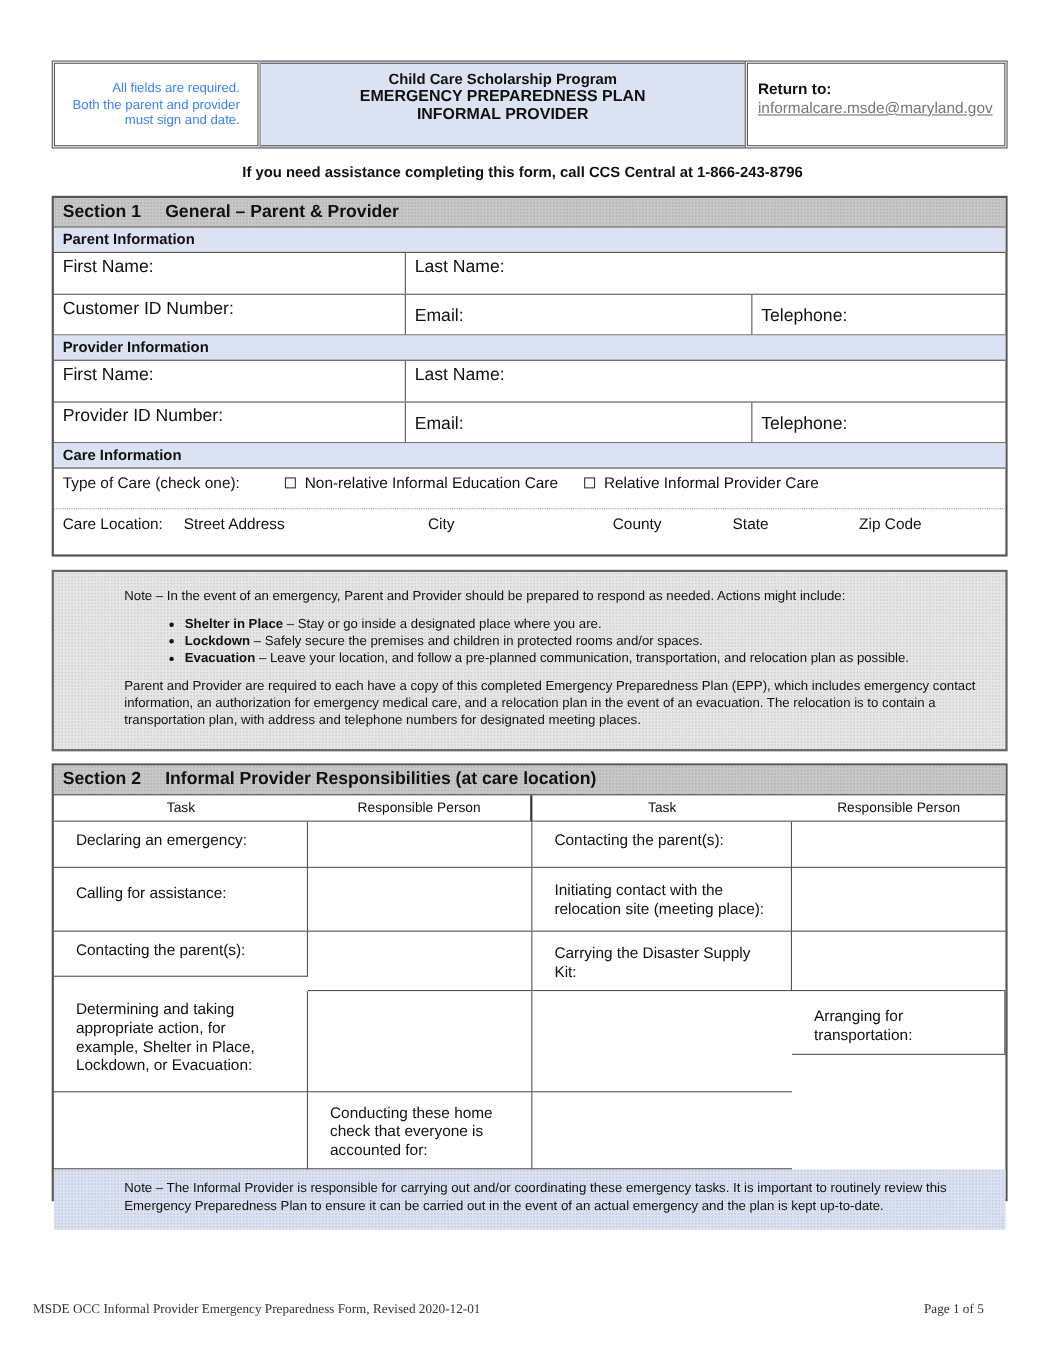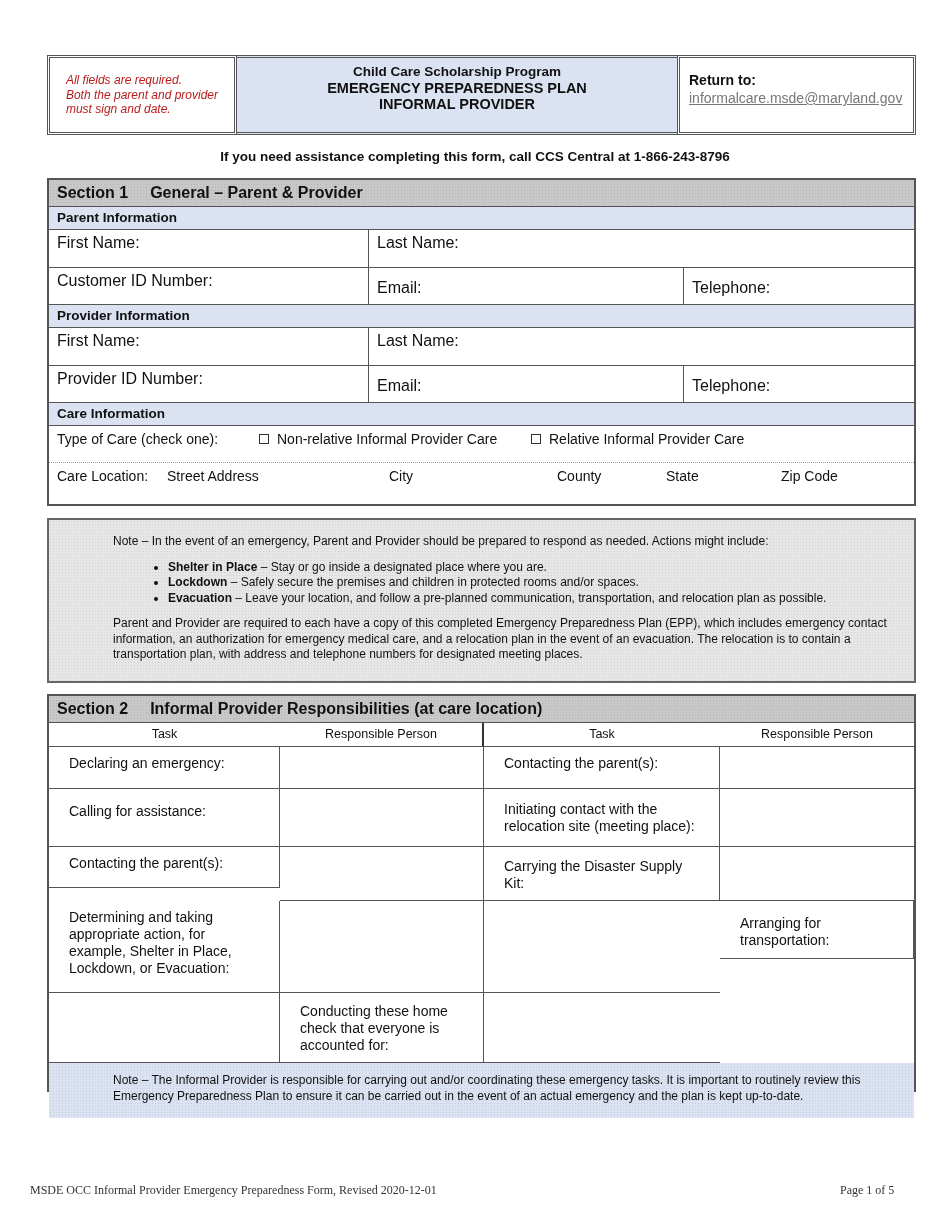--- a/index.html
+++ b/index.html
@@ -3,21 +3,21 @@
 <meta charset="utf-8">
 <style>
   * { box-sizing: border-box; }
   html, body { margin: 0; padding: 0; background: #ffffff; }
   body { width: 950px; height: 1230px; position: relative; font-family: "Liberation Sans", sans-serif; color: #111; }
   .abs { position: absolute; }
 
   
   .hdr { left: 47px; top: 55px; width: 869px; height: 80px; display: flex; }
   .hdr-cell { border: 3px double #555; height: 80px; }
-  .hdr-left { width: 190px; display: flex; align-items: center; justify-content: center; text-align: left; font-style: italic; font-size: 12px; color: #b91c1c; line-height: 14.5px; }
+  .hdr-left { width: 190px; display: flex; align-items: center; justify-content: center; text-align: right; font-size: 12px; color: #3b82f6; line-height: 14.5px; }
   .hdr-mid { width: 440px; background: #dbe2f1; border-left: none; border-right: none; text-align: center; padding-top: 6px; font-size: 13.5px; line-height: 16px; }
   .hdr-mid .b { font-weight: bold; }
   .hdr-mid .big { font-weight: bold; font-size: 14.5px; }
   .hdr-right { width: 239px; padding: 14px 0 0 9px; font-size: 14px; }
   .hdr-right .ret { font-weight: bold; }
   .hdr-right a { color: #777; text-decoration: underline; display: block; margin-top: 2px; }
 
   .assist { left: 0; top: 149px; width: 950px; text-align: center; font-weight: bold; font-size: 13.5px; }
 
   
@@ -98,21 +98,21 @@
   </div>
   <div class="row" style="height:37px;">
     <div class="cell" style="width:320px;"><span>Provider ID Number:</span></div>
     <div class="cell" style="width:315px; padding-top:11px;"><span>Email:</span></div>
     <div class="cell" style="flex:1; padding-top:11px;"><span>Telephone:</span></div>
   </div>
 
   <div class="sub">Care Information</div>
   <div class="care-row" style="height:37px; border-bottom:1px dotted #999;">
     <span style="width:202px;">Type of Care (check one):</span>
-    <span style="width:272px;"><span class="chk"></span><span>Non-relative Informal Provider Care</span></span>
+    <span style="width:272px;"><span class="chk"></span><span>Non-relative Informal Education Care</span></span>
     <span><span class="chk"></span><span>Relative Informal Provider Care</span></span>
   </div>
   <div class="care-row" style="height:40px;">
     <span style="width:110px;">Care Location:</span>
     <span style="width:222px;">Street Address</span>
     <span style="width:168px;">City</span>
     <span style="width:109px;">County</span>
     <span style="width:115px;">State</span>
     <span>Zip Code</span>
   </div>

